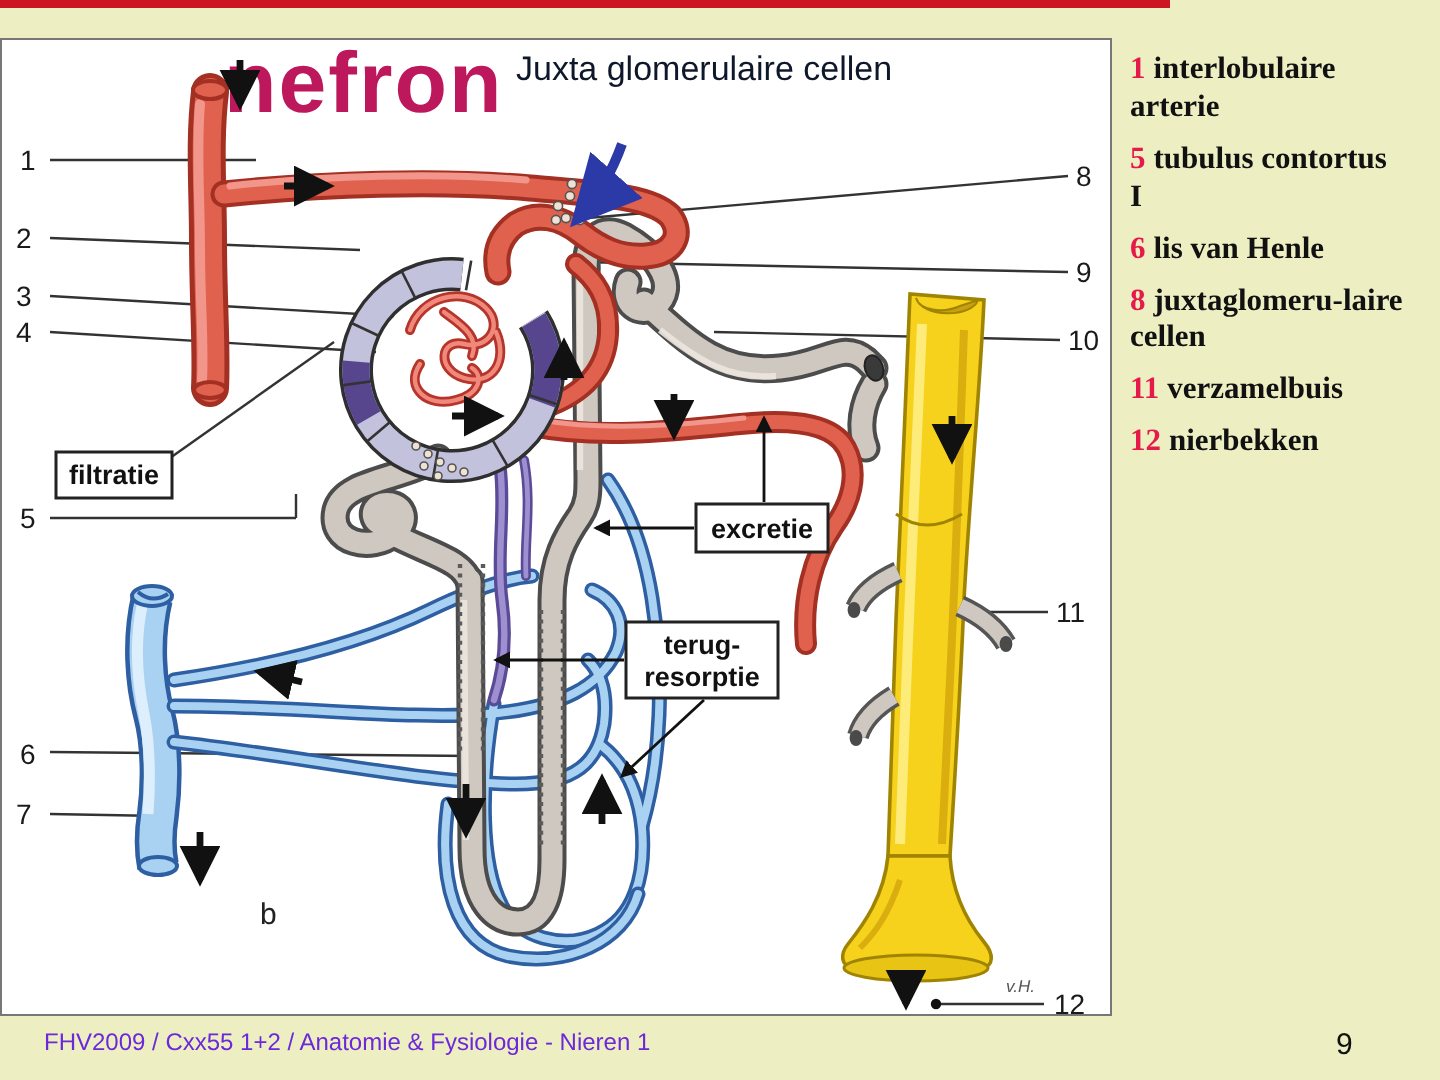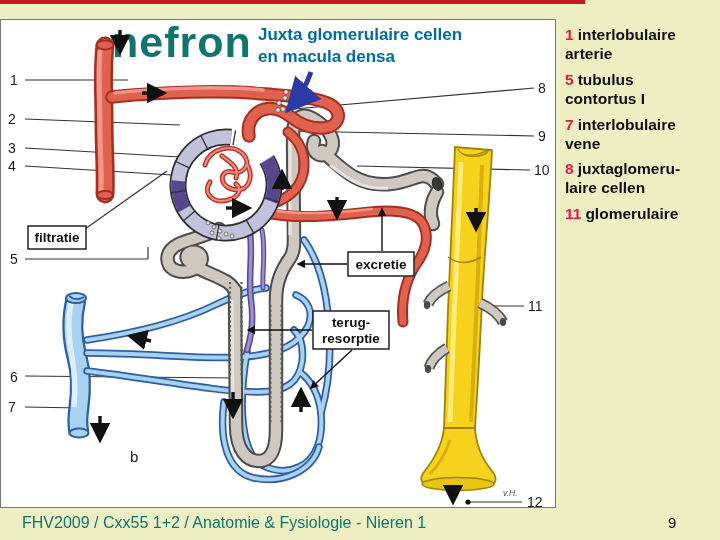--- a/index.html
+++ b/index.html
@@ -3,49 +3,49 @@
 <meta charset="utf-8">
 <style>
   html,body{margin:0;padding:0;}
   body{
     width:720px;height:540px;position:relative;overflow:hidden;
     background:#edefc3;
     font-family:"Liberation Sans", sans-serif;
   }
   .strip{position:absolute;left:0;top:0;width:585px;height:4px;background:#cb1520;z-index:0;}
   .panel{position:absolute;left:0;top:19px;width:556px;height:489px;background:#ffffff;border:1px solid #777;box-sizing:border-box;z-index:0;}
-  .title{position:absolute;left:112px;top:18px;font-size:43px;font-weight:bold;color:#0f766e;letter-spacing:1px;z-index:1;}
-  .annot{position:absolute;left:258px;top:24px;width:240px;font-size:17px;font-weight:bold;color:#0369a1;line-height:1.28;z-index:1;}
-  .legend{position:absolute;left:565px;top:26px;width:138px;display:flex;flex-direction:column;gap:7px;z-index:1;}
+  .title{position:absolute;left:112px;top:18px;font-size:43px;font-weight:bold;color:#be185d;letter-spacing:1px;z-index:1;}
+  .annot{position:absolute;left:258px;top:24px;width:240px;font-size:17px;font-weight:normal;color:#0f172a;line-height:1.28;z-index:1;}
+  .legend{position:absolute;left:565px;top:26px;width:138px;display:flex;flex-direction:column;gap:7px;z-index:1;font-family:Liberation Serif, serif;}
   .legend-item{font-size:15.5px;font-weight:bold;color:#111;line-height:1.22;}
   .legend-item .num{color:#e6194b;margin-right:4px;}
-  .footer{position:absolute;left:22px;top:514px;font-size:16px;color:#0f766e;z-index:1;}
+  .footer{position:absolute;left:22px;top:514px;font-size:12px;color:#6d28d9;z-index:1;}
   .pagenum{position:absolute;left:668px;top:514px;font-size:15px;color:#111;z-index:1;}
   svg.diagram{position:absolute;left:0;top:0;z-index:2;pointer-events:none;}
   svg text{font-family:"Liberation Sans", sans-serif;}
 </style>
 </head>
 <body>
 
 <div class="strip"></div>
 <div class="panel"></div>
 
 <div class="title">nefron</div>
 
 <div class="annot">
   <div>Juxta glomerulaire cellen</div>
-  <div>en macula densa</div>
 </div>
 
 <div class="legend">
   <div class="legend-item"><span class="num">1</span><span>interlobulaire arterie</span></div>
   <div class="legend-item"><span class="num">5</span><span>tubulus contortus I</span></div>
-  <div class="legend-item"><span class="num">7</span><span>interlobulaire vene</span></div>
+  <div class="legend-item"><span class="num">6</span><span>lis van Henle</span></div>
   <div class="legend-item"><span class="num">8</span><span>juxtaglomeru-laire cellen</span></div>
-  <div class="legend-item"><span class="num">11</span><span>glomerulaire</span></div>
+  <div class="legend-item"><span class="num">11</span><span>verzamelbuis</span></div>
+  <div class="legend-item"><span class="num">12</span><span>nierbekken</span></div>
 </div>
 
 <div class="footer">FHV2009 / Cxx55 1+2 / Anatomie &amp; Fysiologie - Nieren 1</div>
 <div class="pagenum">9</div>
 
 <svg class="diagram" width="720" height="540" viewBox="0 0 720 540">
   <defs>
     <marker id="ah" markerWidth="8" markerHeight="8" refX="5" refY="3" orient="auto">
       <path d="M0,0 L6,3 L0,6 Z" fill="#111"></path>
     </marker>

